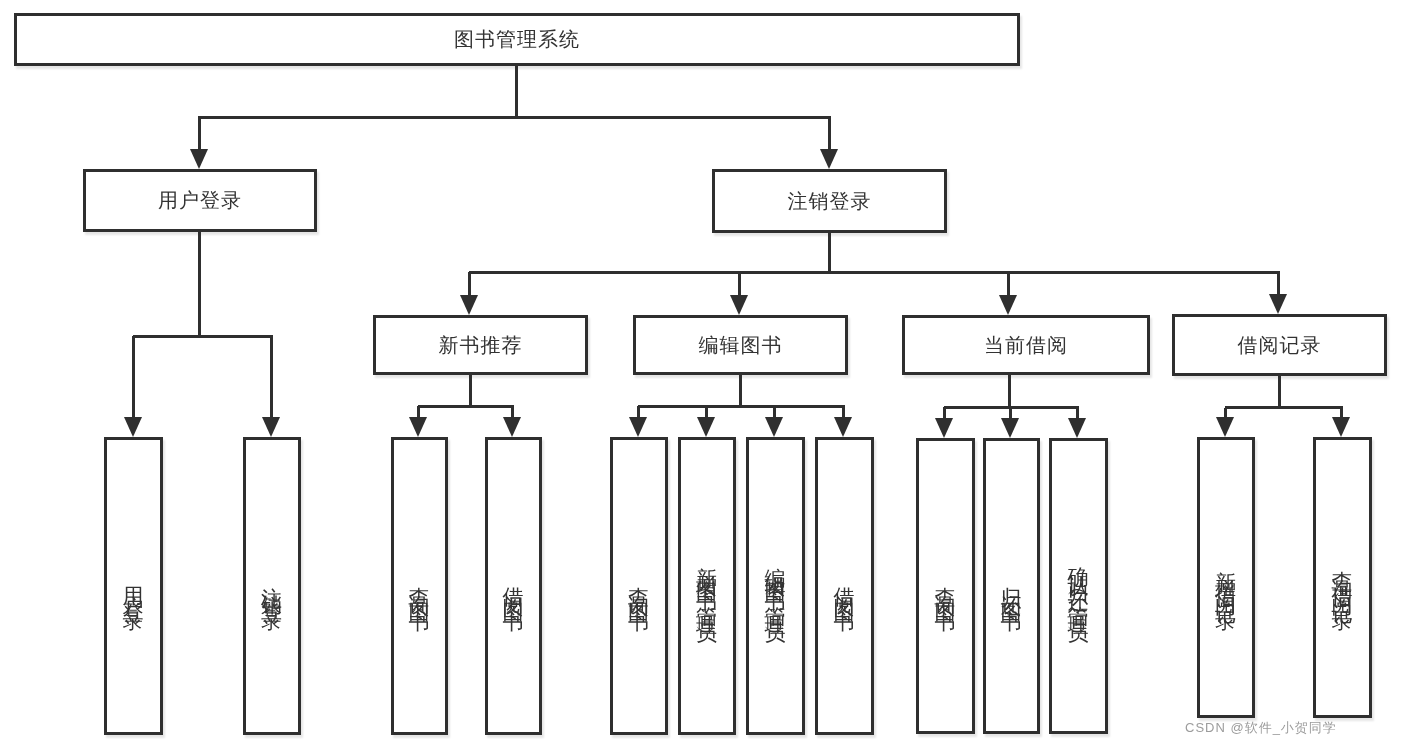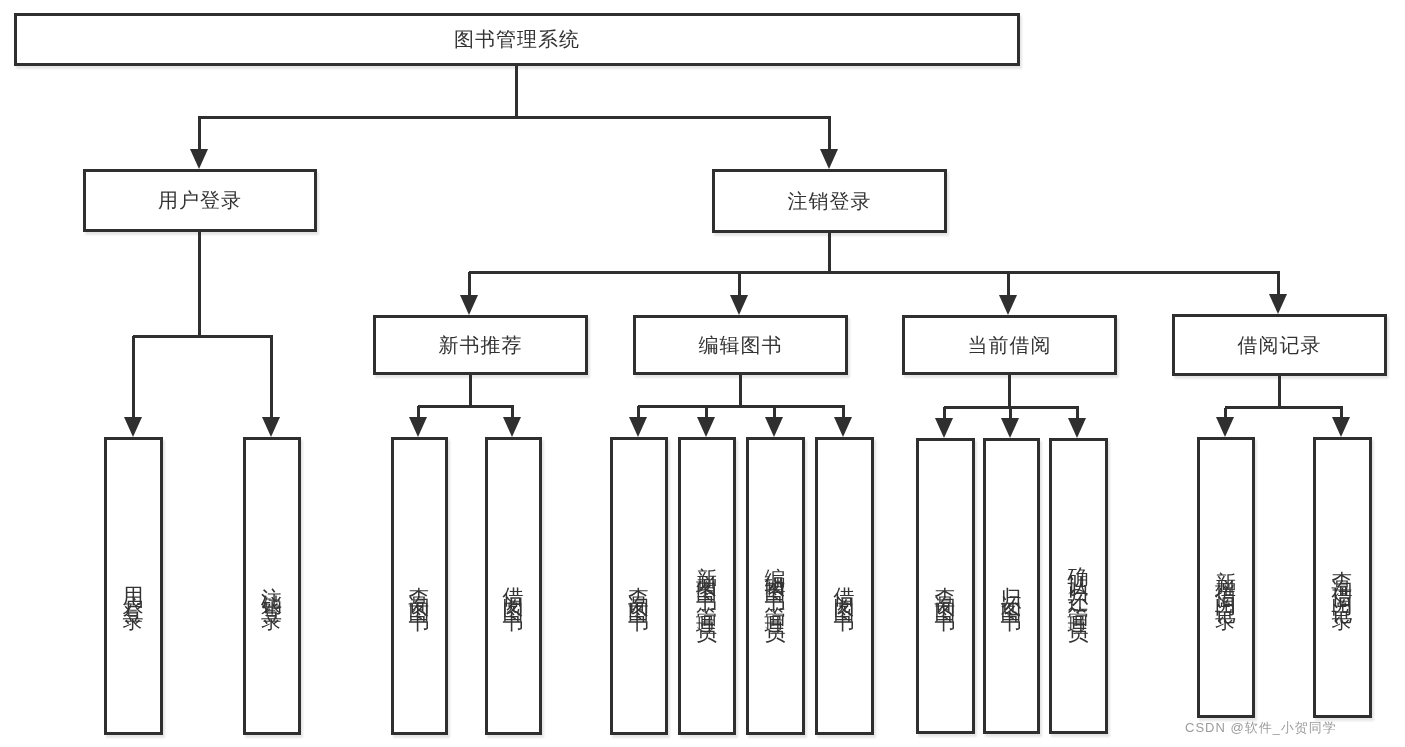--- a/index.html
+++ b/index.html
@@ -102,21 +102,21 @@
       <div class="stem"></div>
       <div class="head"></div>
     </div>
   <div class="arrow" style="left:1269px;top:272px;height:42px;">
       <div class="stem"></div>
       <div class="head"></div>
     </div>
 
   <div class="node" style="left:363px;top:315px;width:215px;height:60px;margin-left:10px;">新书推荐</div>
   <div class="node" style="left:633px;top:315px;width:215px;height:60px;">编辑图书</div>
-  <div class="node" style="left:902px;top:315px;width:215px;height:60px;">当前借阅</div>
+  <div class="node" style="left:902px;top:315px;width:248px;height:60px;">当前借阅</div>
   <div class="node" style="left:1172px;top:314px;width:215px;height:62px;">借阅记录</div>
 
   <div class="vline" style="left:469px;top:375px;height:31px;"></div>
   <div class="hline" style="left:418px;top:405px;width:96px;"></div>
   <div class="arrow" style="left:409px;top:406px;height:31px;">
       <div class="stem"></div>
       <div class="head"></div>
     </div>
   <div class="arrow" style="left:503px;top:406px;height:31px;">
       <div class="stem"></div>

